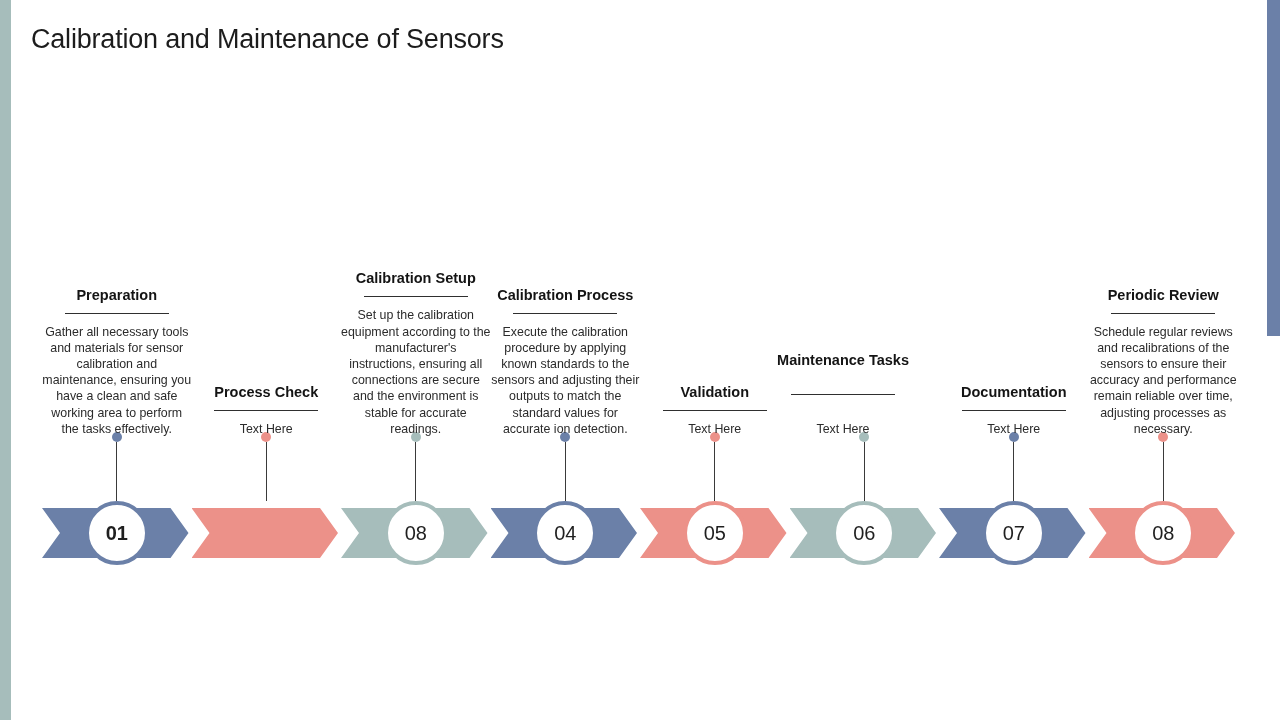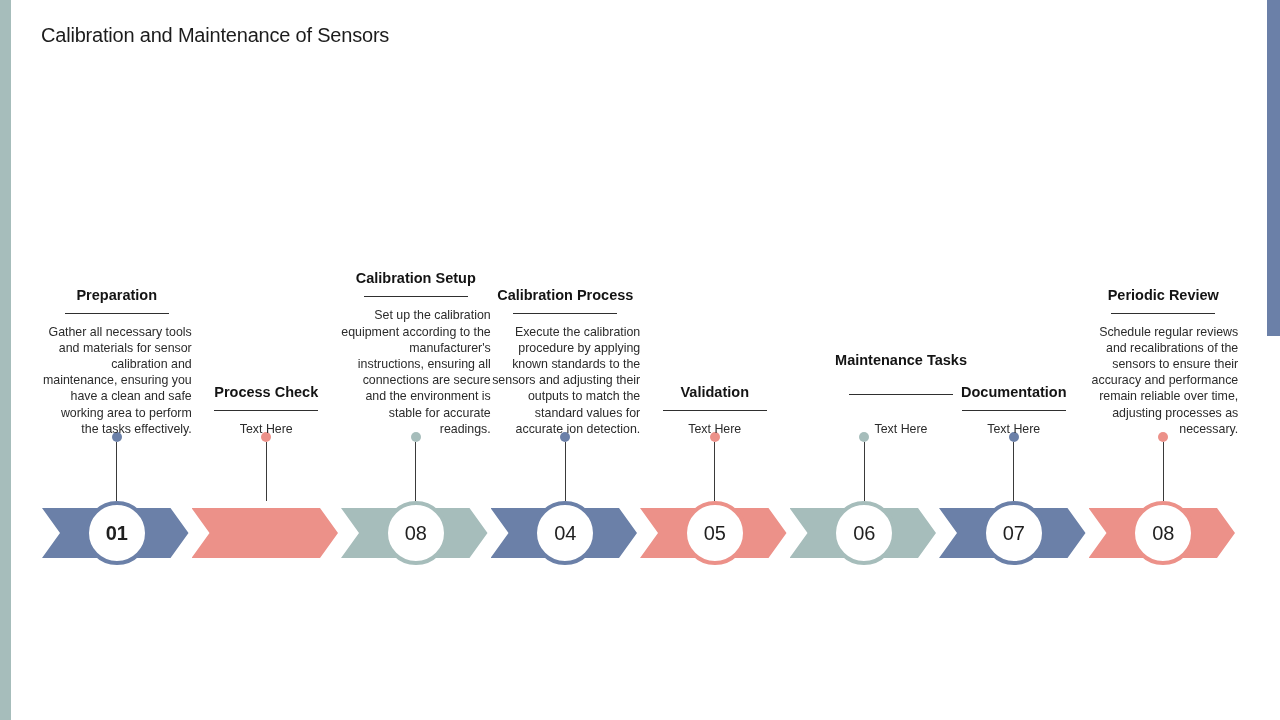--- a/index.html
+++ b/index.html
@@ -29,43 +29,43 @@
     right: 0;
     top: 0;
     width: 13px;
     height: 336px;
     background: #6b80a8;
   }
 
   
   .page-title {
     position: absolute;
-    left: 41px;
+    left: 31px;
     top: 24px;
-    font-size: 20px;
+    font-size: 27px;
     font-weight: 400;
     color: #1c1c1c;
     letter-spacing: -0.2px;
     white-space: nowrap;
   }
 
   
   .infographic {
     position: absolute;
     left: 0;
     top: 0;
     width: 1280px;
     height: 720px;
   }
 
   
   .step-text {
     position: absolute;
     width: 150px;
-    text-align: right;
+    text-align: center;
     bottom: 283px; 
     display: flex;
     flex-direction: column;
     align-items: center;
   }
   .step-heading {
     font-size: 14.5px;
     font-weight: bold;
     color: #141414;
     line-height: 19px;
@@ -204,21 +204,21 @@
     <div class="step-text" style="left: 639.75px;">
       <div class="step-heading">Validation</div>
       <div class="step-divider"></div>
       <div class="step-body">Text Here</div>
     </div>
     <div class="badge" style="left: 832.25px; border: 4px solid rgb(166, 189, 187);">06</div>
     <div class="connector" style="left: 858.25px; top: 432px; height: 69px;">
       <div class="connector-dot" style="background: rgb(166, 189, 187);"></div>
       <div class="connector-stem" style="height: 59px;"></div>
     </div>
-    <div class="step-text" style="left: 826px; gap: 16px;">
+    <div class="step-text" style="left: 768px; gap: 16px;">
       <div class="step-heading">Maintenance Tasks</div>
       <div class="step-divider"></div>
       <div class="step-body">Text Here</div>
     </div>
     <div class="badge" style="left: 981.75px; border: 4px solid rgb(107, 128, 168);">07</div>
     <div class="connector" style="left: 1007.75px; top: 432px; height: 69px;">
       <div class="connector-dot" style="background: rgb(107, 128, 168);"></div>
       <div class="connector-stem" style="height: 59px;"></div>
     </div>
     <div class="step-text" style="left: 938.75px;">

